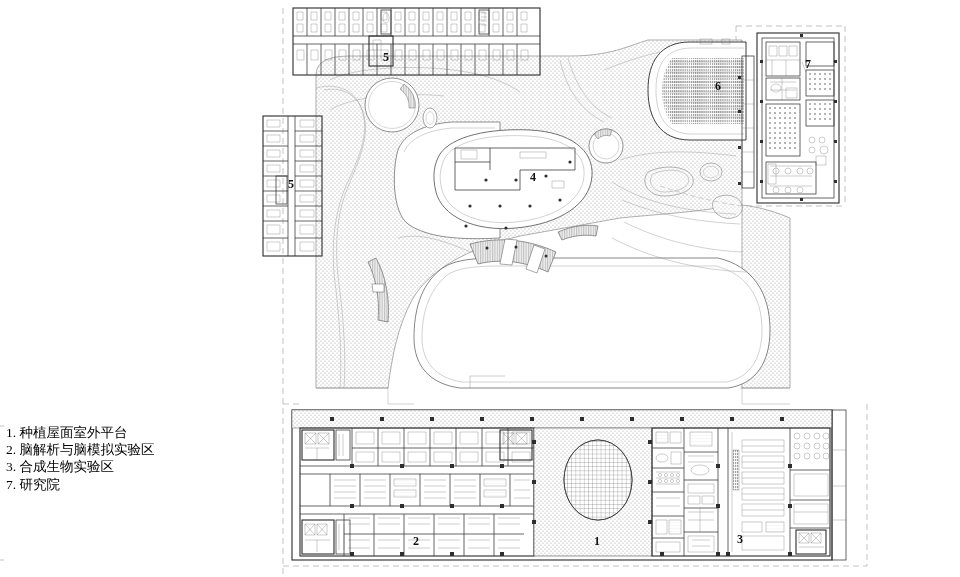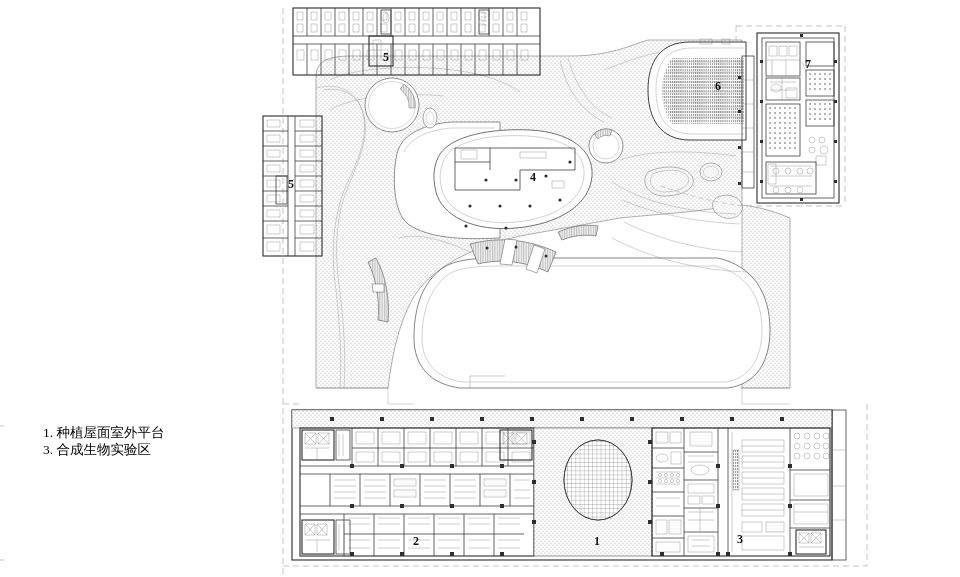--- a/index.html
+++ b/index.html
@@ -4,21 +4,21 @@
 <style>
   html,body{margin:0;padding:0;background:#ffffff;}
   body{width:960px;height:577px;overflow:hidden;
        font-family:"Liberation Serif", serif;}
   #page{position:relative;width:960px;height:577px;background:#fff;}
   #plan{position:absolute;left:0;top:0;width:960px;height:577px;}
 
   
   #legend{position:absolute;left:6px;top:424px;width:190px;
           font-family:"Liberation Serif", serif;
-          font-size:13.5px;line-height:17.2px;color:#000;margin-left:37px;}
+          font-size:13.5px;line-height:17.2px;color:#000;}
   #legend .row{white-space:nowrap;}
   .lnt{fill:none;stroke:#8d8d8d;stroke-width:.4;}
   .wall{fill:none;stroke:#2b2b2b;stroke-width:1.1;}
   .wall2{fill:none;stroke:#333;stroke-width:.75;}
   .thin{fill:none;stroke:#6f6f6f;stroke-width:.35;}
   .dash{fill:none;stroke:#9a9a9a;stroke-width:.6;stroke-dasharray:6 4;}
   .col{fill:#2e2e2e;}
   .num{font-family:"Liberation Serif", serif;font-weight:bold;
        font-size:12px;fill:#111;}
 </style>
@@ -716,18 +716,26 @@
       <text class="num" x="808" y="68" text-anchor="middle">7</text>
     </g>
   </svg>
 
   <div id="legend">
     <div class="row">
       <span>1.</span>
       <span>种植屋面室外平台</span>
     </div>
     <div class="row">
+      <span>2.</span>
+      <span>脑解析与脑模拟实验区</span>
+    </div>
+    <div class="row">
       <span>3.</span>
       <span>合成生物实验区</span>
     </div>
+    <div class="row">
+      <span>7.</span>
+      <span>研究院</span>
+    </div>
   </div>
 
 </div>
 
 </body></html>

